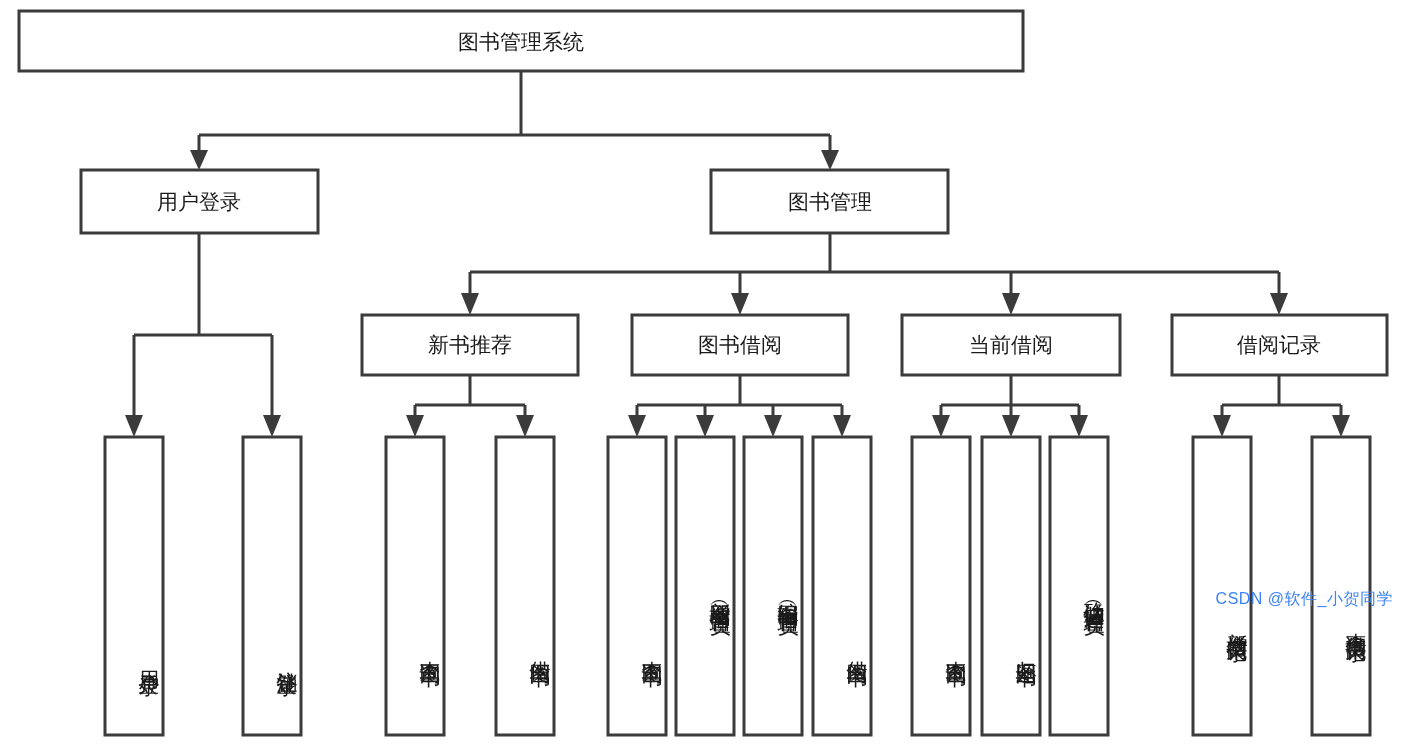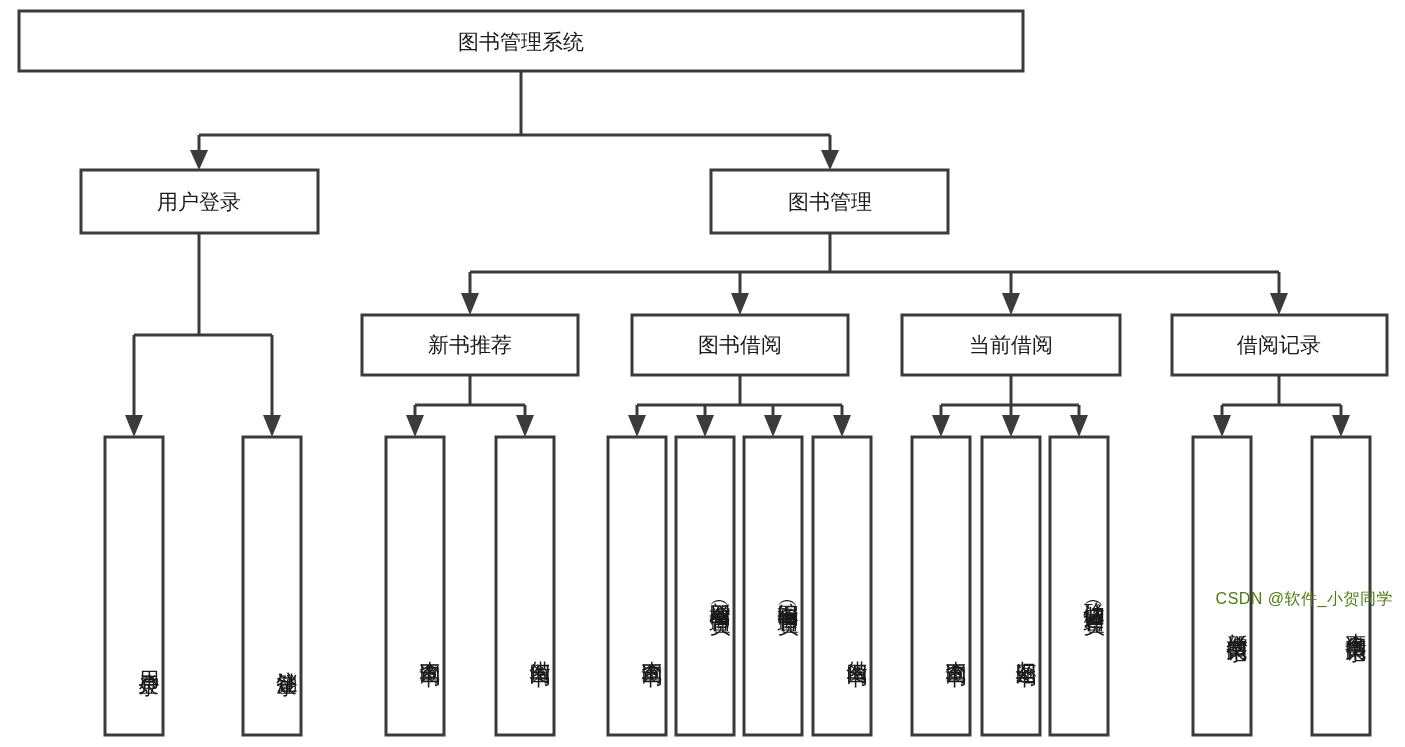--- a/index.html
+++ b/index.html
@@ -62,21 +62,21 @@
     text-align: center;
     white-space: nowrap;
     pointer-events: none;
   }
   .watermark {
     position: absolute;
     right: 12px;
     bottom: 6px;
     font-family: "Liberation Sans", "DejaVu Sans", sans-serif;
     font-size: 16px;
-    color: #4d7c0f;
+    color: #3b82f6;
     letter-spacing: 0.5px;
     white-space: nowrap;
     margin-left: 22px;
   }
 </style>
 </head>
 <body>
 
 <div id="diagram-root">
 

